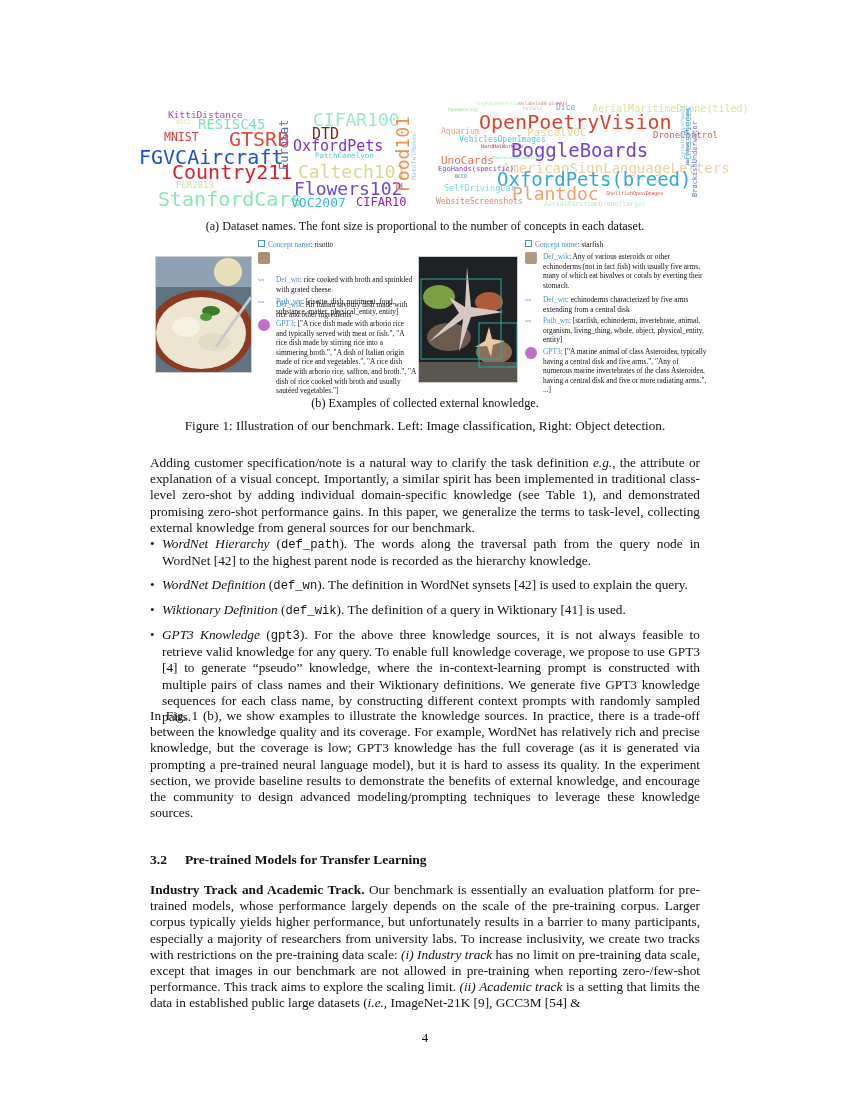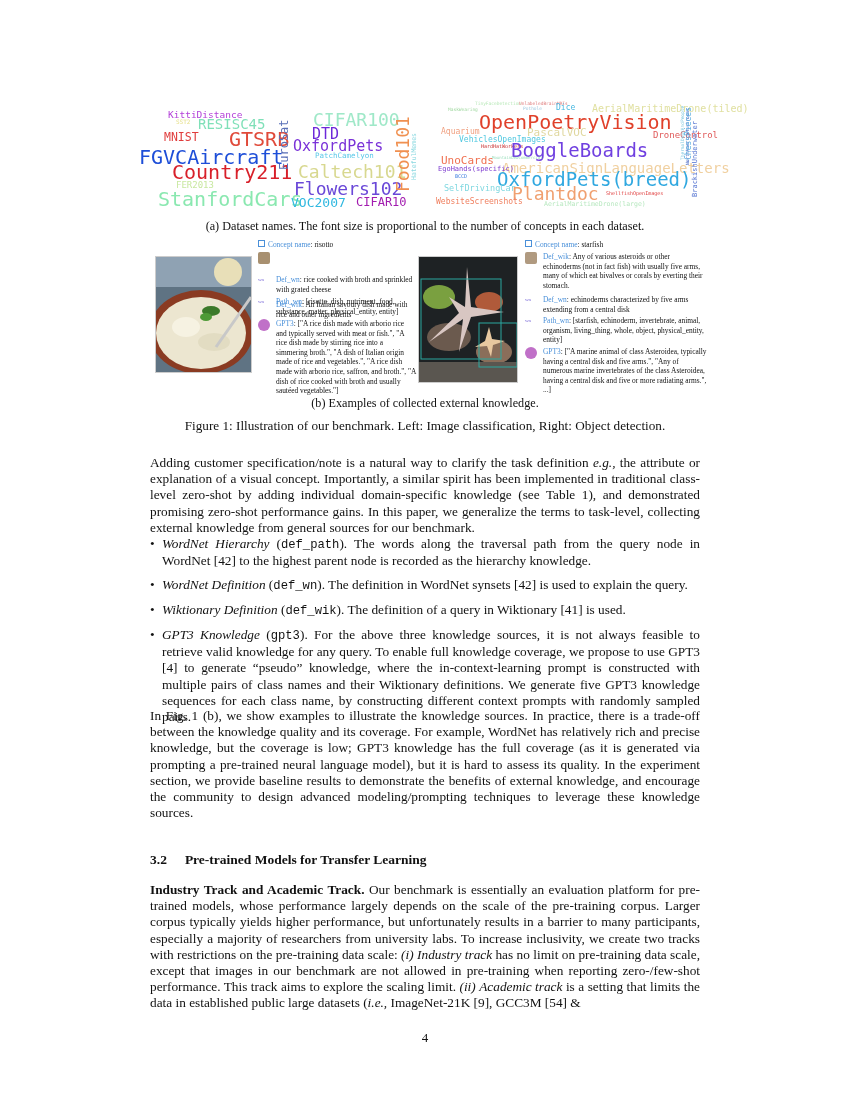--- a/index.html
+++ b/index.html
@@ -24,21 +24,21 @@
 </head>
 <body>
 
 <div id="wc-left" class="abs" style="left:0;top:0;width:430px;height:215px;">
     <span class="wc" style="left: 168px; top: 110px; font-size: 9.5px; color: rgb(179, 65, 216);">KittiDistance</span>
     <span class="wc" style="left: 176px; top: 119px; font-size: 6px; color: rgb(230, 224, 138);">SST2</span>
     <span class="wc" style="left: 198px; top: 117px; font-size: 14px; color: rgb(127, 224, 184);">RESISC45</span>
     <span class="wc" style="left: 313px; top: 111px; font-size: 18px; color: rgb(159, 232, 200);">CIFAR100</span>
     <span class="wc" style="left: 164px; top: 132px; font-size: 11.5px; color: rgb(224, 60, 60);">MNIST</span>
     <span class="wc" style="left: 229px; top: 129px; font-size: 20px; color: rgb(224, 74, 58);">GTSRB</span>
-    <span class="wc" style="left: 312px; top: 127px; font-size: 15px; color: #6d28d9;">DTD</span>
+    <span class="wc" style="left: 312px; top: 127px; font-size: 15px; color: #7f1d1d;">DTD</span>
     <span class="wc" style="left: 293px; top: 139px; font-size: 15px; color: rgb(122, 50, 216);">OxfordPets</span>
     <span class="wc" style="left: 139px; top: 147px; font-size: 20px; color: #1d4ed8;">FGVCAircraft</span>
     <span class="wc" style="left: 315px; top: 152px; font-size: 7.5px; color: rgb(90, 200, 232);">PatchCamelyon</span>
     <span class="wc" style="left: 172px; top: 162px; font-size: 20px; color: rgb(216, 32, 42);">Country211</span>
     <span class="wc" style="left: 298px; top: 163px; font-size: 18px; color: rgb(216, 216, 144);">Caltech101</span>
     <span class="wc" style="left: 176px; top: 181px; font-size: 9px; color: rgb(200, 232, 160);">FER2013</span>
     <span class="wc" style="left: 294px; top: 180px; font-size: 18px; color: rgb(106, 72, 216);">Flowers102</span>
     <span class="wc" style="left: 158px; top: 189px; font-size: 20px; color: rgb(138, 232, 176);">StanfordCars</span>
     <span class="wc" style="left: 291px; top: 196px; font-size: 13px; color: rgb(48, 184, 224);">VOC2007</span>
     <span class="wc" style="left: 356px; top: 196px; font-size: 12px; color: #a21caf;">CIFAR10</span>

